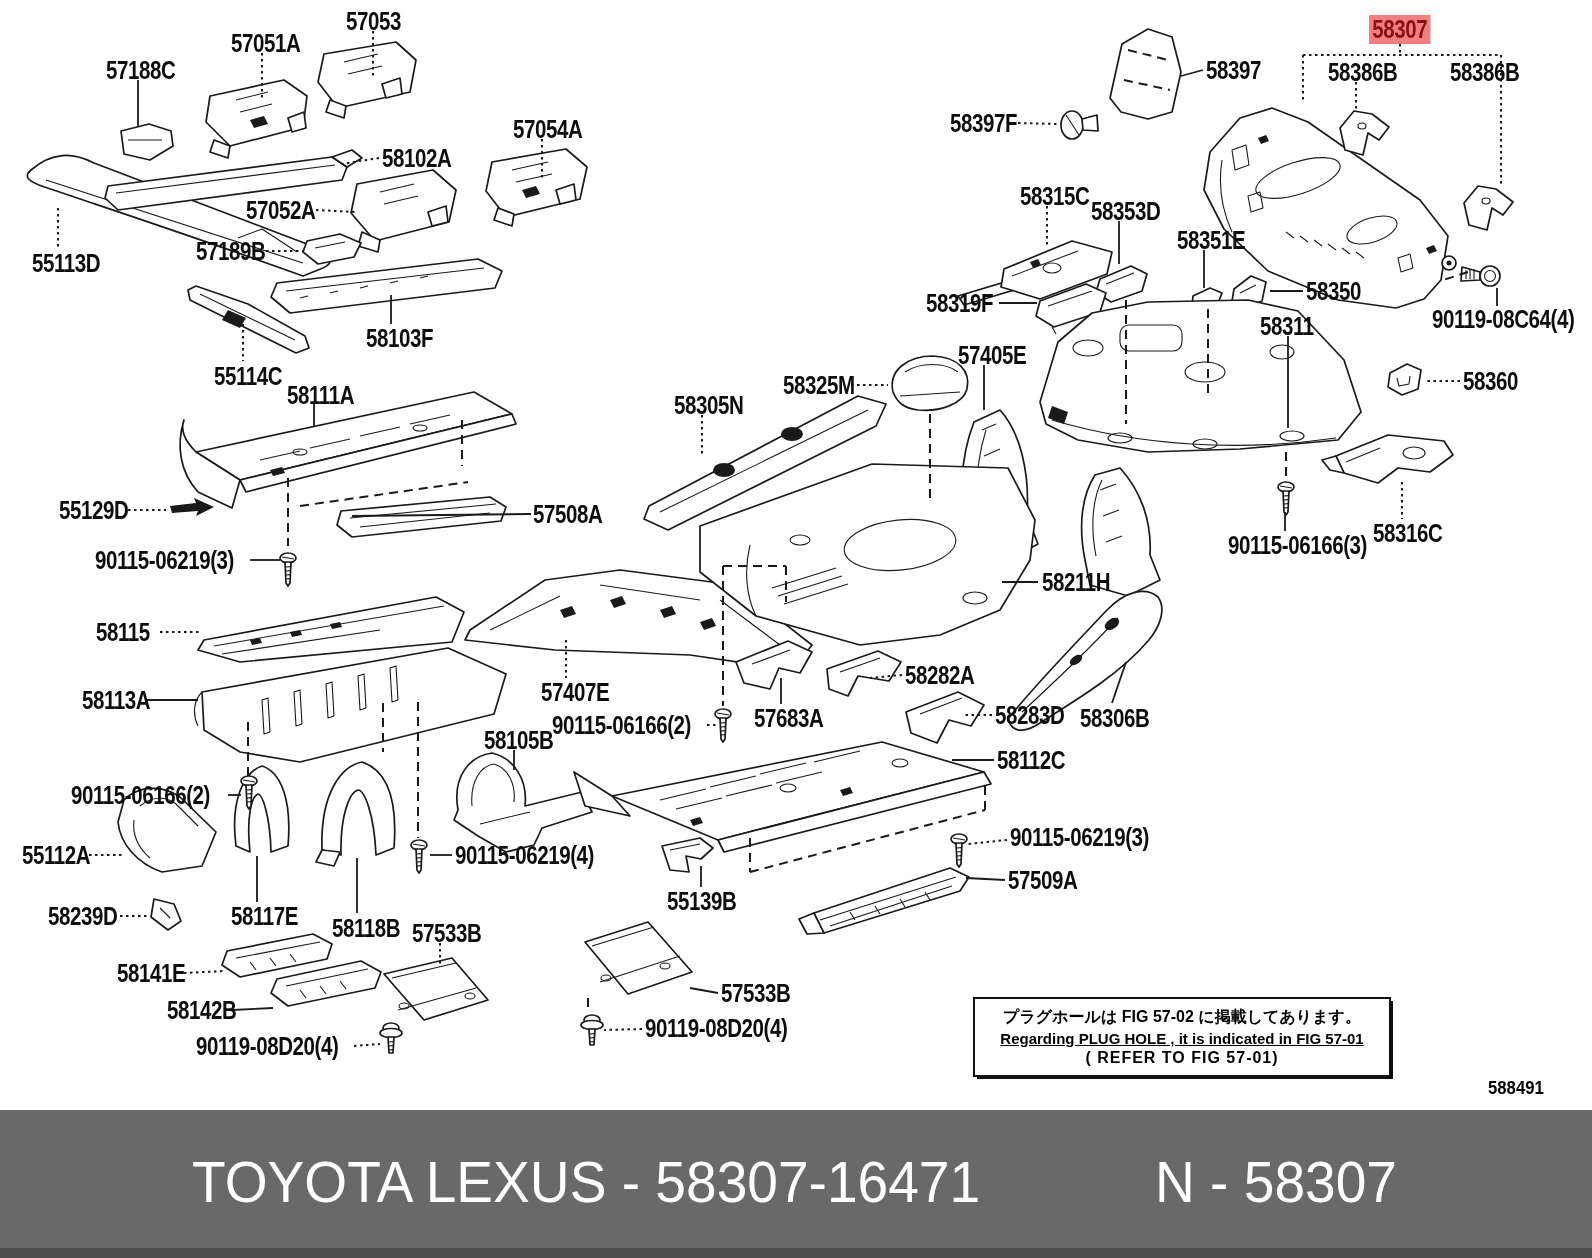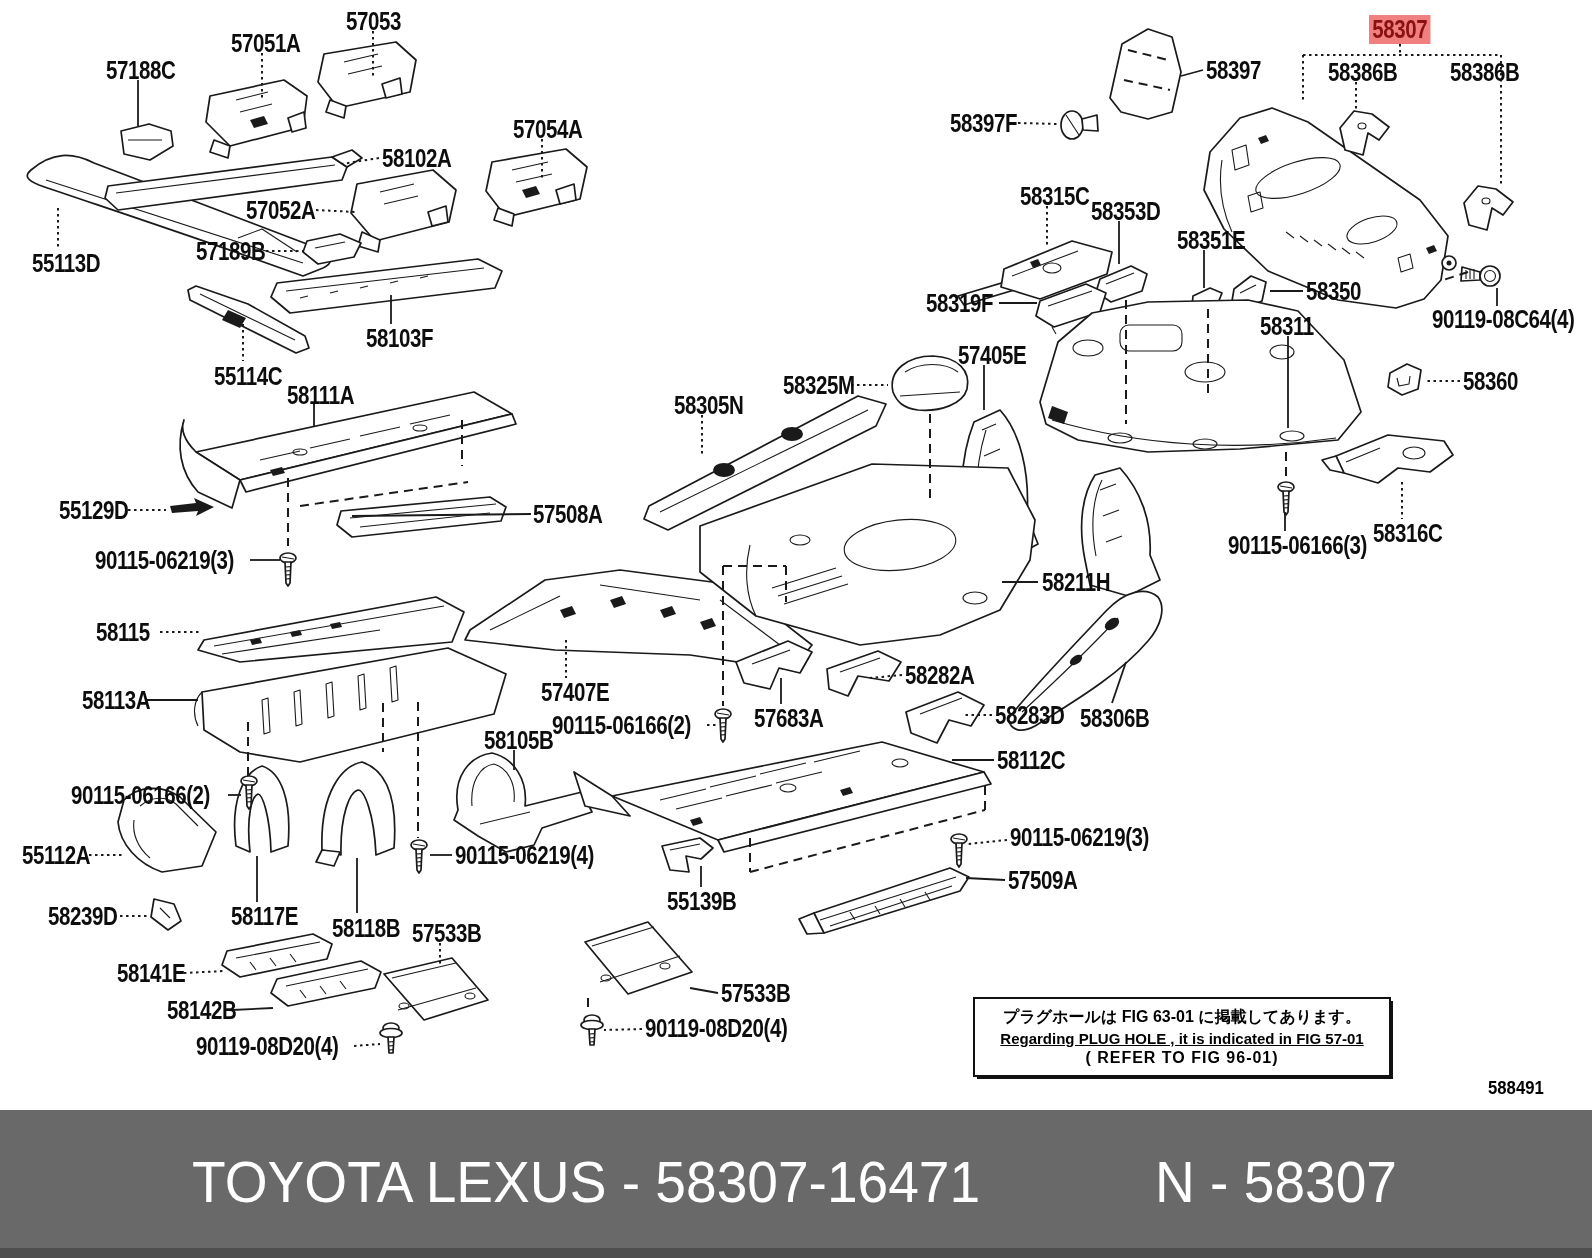--- a/index.html
+++ b/index.html
@@ -440,23 +440,23 @@
       <div class="part-label" style="left: 1306px; top: 279px;">58350</div>
       <div class="part-label" style="left: 1260px; top: 314px;">58311</div>
       <div class="part-label" style="left: 1432px; top: 307px;">90119-08C64(4)</div>
       <div class="part-label" style="left: 1463px; top: 369px;">58360</div>
       <div class="part-label" style="left: 1228px; top: 533px;">90115-06166(3)</div>
       <div class="part-label" style="left: 1373px; top: 521px;">58316C</div>
       <div class="part-label" style="left: 1042px; top: 570px;">58211H</div>
     </div>
 
   <div id="note-box">
-    <div class="ja">プラグホールは FIG 63-01 に掲載してあります。</div>
+    <div class="ja">プラグホールは FIG 57-02 に掲載してあります。</div>
     <div class="en">Regarding  PLUG  HOLE , it is indicated in FIG  57-01</div>
-    <div class="ref">( REFER  TO  FIG  96-01)</div>
+    <div class="ref">( REFER  TO  FIG  57-01)</div>
   </div>
 
   <div id="fig-number">588491</div>
 
   <div id="banner" style="background: rgb(105, 105, 105); color: rgb(255, 255, 255);">
     <span class="t1">TOYOTA LEXUS - 58307-16471</span>
     <span class="t2">N - 58307</span>
     <div class="strip" style="background: rgb(78, 78, 78);"></div>
   </div>
 </div>

